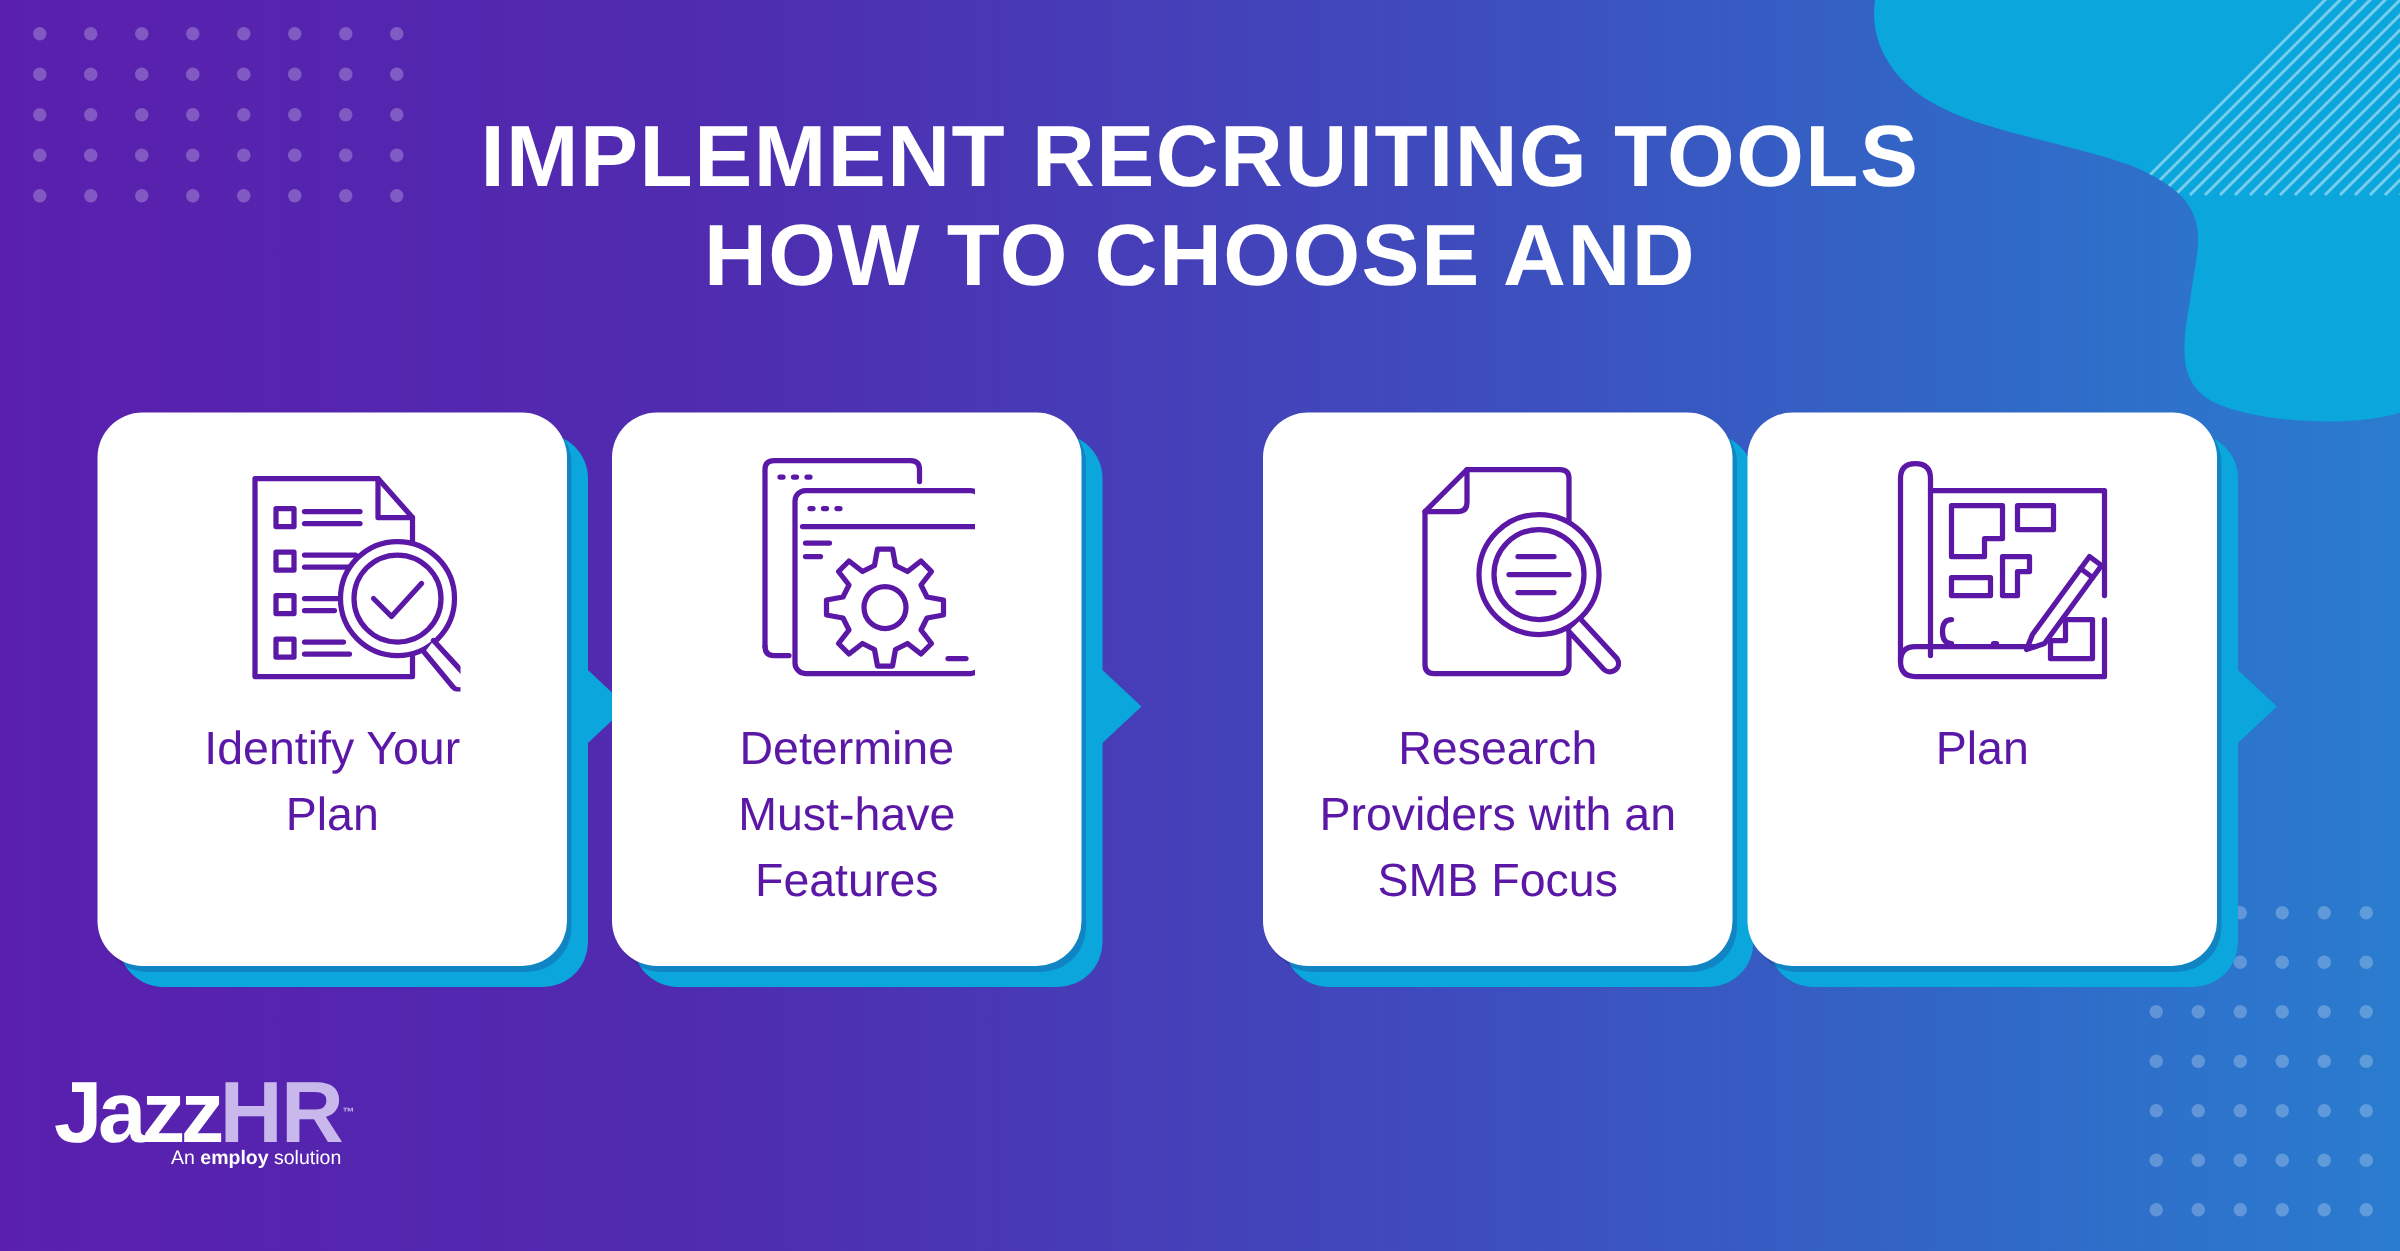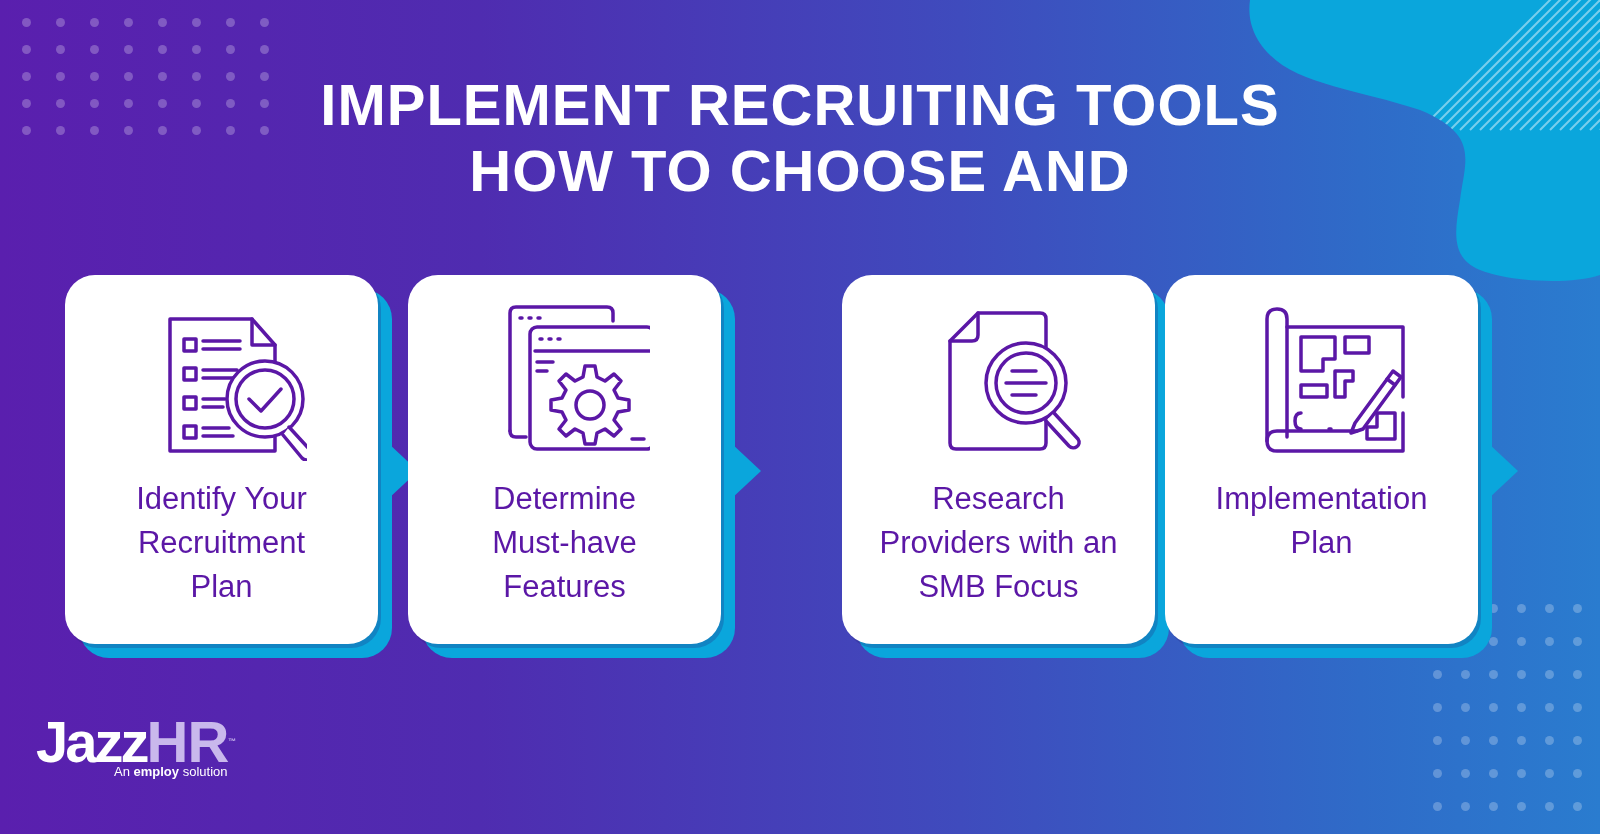--- a/index.html
+++ b/index.html
@@ -174,21 +174,20 @@
       <rect x="47" y="125" width="12" height="12"></rect>
         <line x1="66" y1="127" x2="92" y2="127"></line>
         <line x1="66" y1="135" x2="96" y2="135"></line>
       <circle cx="128" cy="98" r="38" fill="#fff"></circle>
       <circle cx="128" cy="98" r="29"></circle>
       <path d="M112,98 L124,110 L144,88"></path>
       <path d="M152,126 L174,150 C178,156 170,162 165,157 L146,134" fill="#fff"></path>
     </svg>
     <div class="label">
       <div>Identify Your</div>
-      <div>Recruitment</div>
       <div>Plan</div>
     </div>
   </div>
 </div>
 
 <div class="card-wrap" style="left:408px;">
   <div class="card-back"></div>
   <div class="card-arrow"></div>
   <div class="card">
     <svg class="icon" viewBox="0 0 170 160" fill="none" stroke="#5b17a6" stroke-width="3.5" stroke-linejoin="round" stroke-linecap="round">
@@ -250,21 +249,20 @@
       <path d="M64,36 L98,36 L98,58 L86,58 L86,70 L64,70 Z"></path>
       <rect x="108" y="36" width="24" height="16"></rect>
       <path d="M98,70 L116,70 L116,80 L108,80 L108,96 L98,96 Z"></path>
       <rect x="64" y="84" width="26" height="12"></rect>
       <path d="M140,112 L158,112 L158,138 L130,138 L130,126 L140,126 Z"></path>
       <path d="M118,122 L156,70 L164,76 L126,128 L114,132 Z"></path>
       <line x1="150" y1="78" x2="158" y2="84"></line>
       <line x1="92" y1="128" x2="94" y2="128"></line>
     </svg>
     <div class="label">
-      <div>Implementation</div>
       <div>Plan</div>
     </div>
   </div>
 </div>
 
 <div class="logo">
   <div class="logo-main"><span>Jazz</span><span class="logo-hr">HR</span><span class="logo-tm">™</span></div>
   <div class="logo-sub"><span>An</span> <b>employ</b> <span>solution</span></div>
 </div>
 

